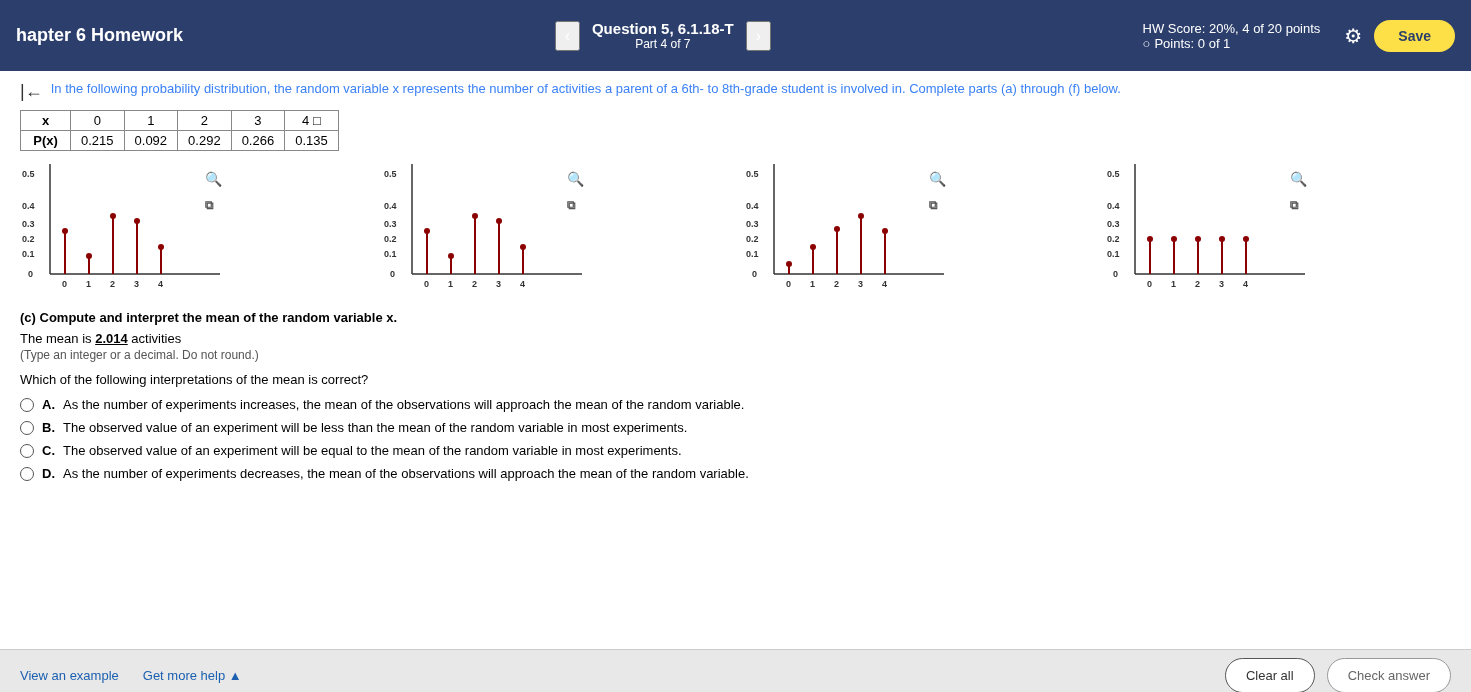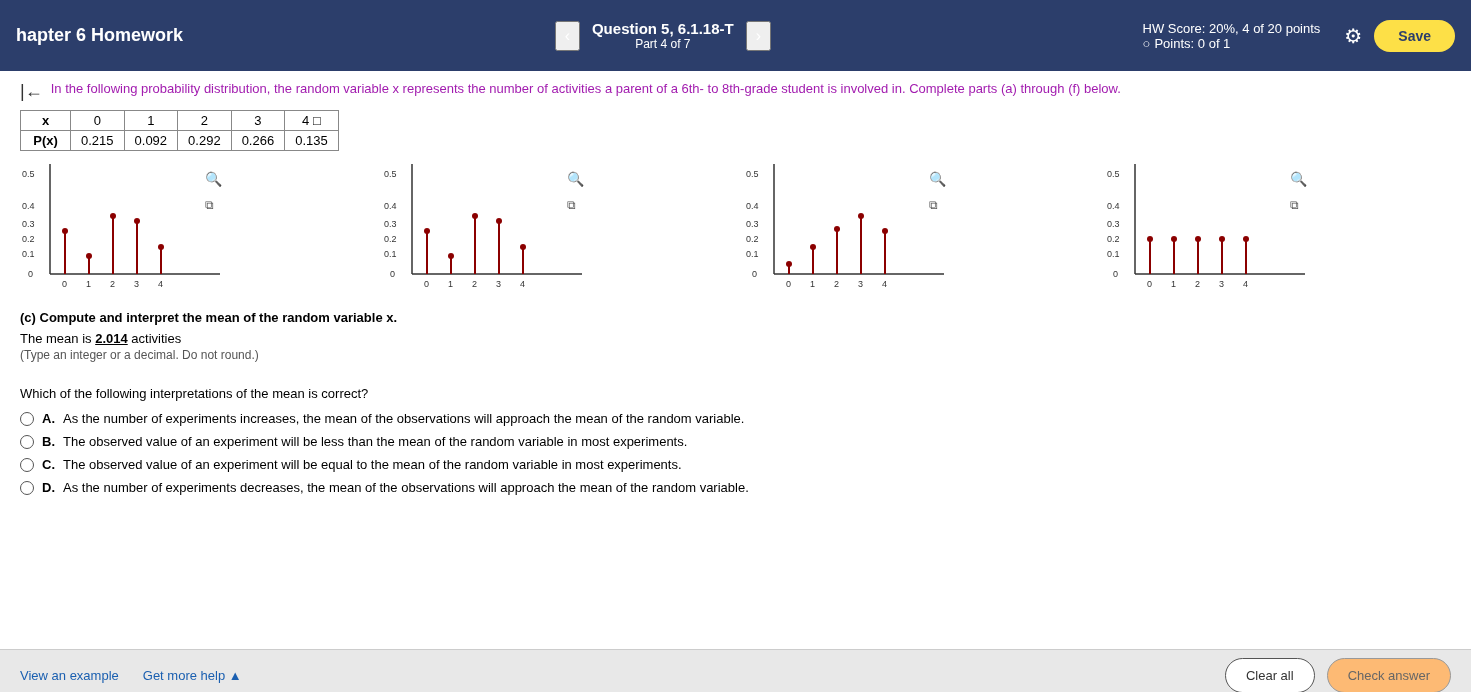--- a/index.html
+++ b/index.html
@@ -47,49 +47,50 @@
 
     .content-area {
       flex: 1;
       overflow: hidden;
       padding: 10px 20px 0 20px;
     }
 
     .back-btn { font-size: 18px; cursor: pointer; color: #333; display: inline-block; margin-right: 8px; }
 
     .problem-header { display: flex; align-items: flex-start; margin-bottom: 8px; }
-    .problem-text { font-size: 13px; color: #a21caf; flex: 1; }
+    .problem-text { font-size: 13px; color: #3b82f6; flex: 1; }
 
     
     .prob-table { border-collapse: collapse; margin: 4px 0 8px 0; }
     .prob-table td {
       border: 1px solid #888;
       padding: 2px 10px;
       font-size: 13px;
       text-align: center;
       min-width: 50px;
     }
     .prob-table td:first-child { font-weight: bold; }
 
     
     .charts-row {
       display: flex;
       gap: 16px;
       margin: 8px 0;
+      font-weight: bold;
     }
     .chart-container {
       flex: 1;
       position: relative;
     }
 
     
     .part-label { font-size: 13px; font-weight: bold; margin-bottom: 6px; }
     .mean-text { font-size: 13px; margin-bottom: 2px; }
     .mean-value { text-decoration: underline; font-weight: bold; }
-    .type-hint { font-size: 12px; color: #555; margin-bottom: 24px; }
+    .type-hint { font-size: 12px; color: #555; margin-bottom: 10px; }
     .which-text { font-size: 13px; margin-bottom: 10px; }
 
     
     .options-list { display: flex; flex-direction: column; gap: 8px; }
     .option-item { display: flex; align-items: flex-start; gap: 8px; font-size: 13px; }
     .option-radio {
       width: 14px;
       height: 14px;
       border: 1.5px solid #555;
       border-radius: 50%;
@@ -117,21 +118,21 @@
     .clear-btn {
       background: white;
       border: 1.5px solid #555;
       border-radius: 20px;
       padding: 6px 20px;
       font-size: 13px;
       cursor: pointer;
       color: #333;
     }
     .check-btn {
-      background: #fdba74;
+      background: #ffffff;
       border: 1.5px solid #999;
       border-radius: 20px;
       padding: 9px 20px;
       font-size: 13px;
       cursor: pointer;
       color: #666;
     }
 
     
     svg.prob-chart { overflow: visible; }

